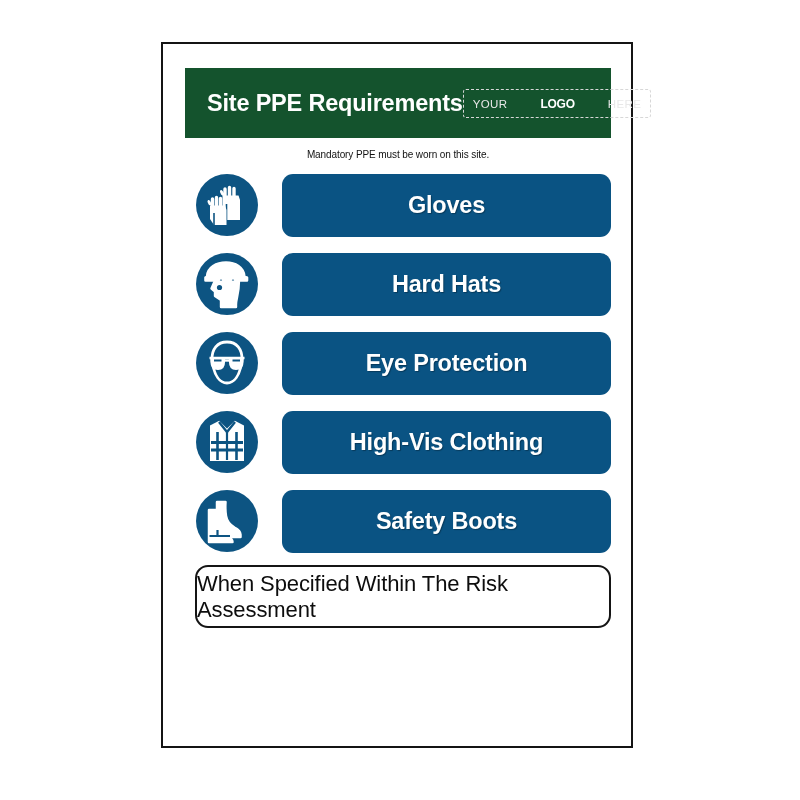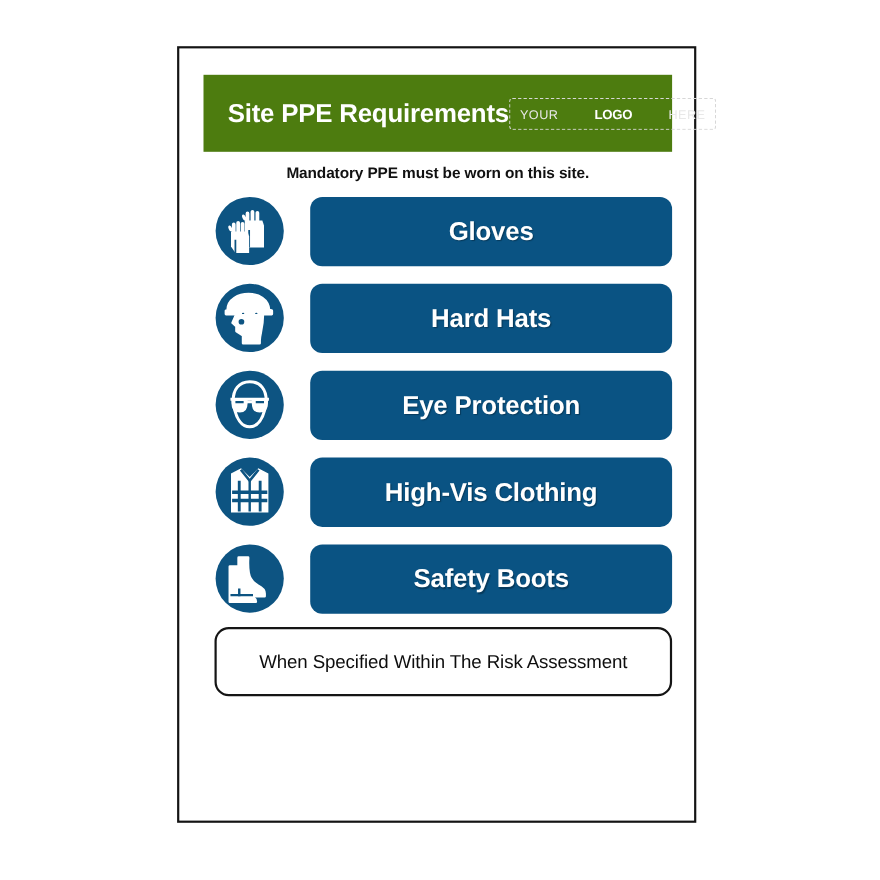--- a/index.html
+++ b/index.html
@@ -34,21 +34,21 @@
     left: 22px;
     top: 24px;
     right: 20px;
     bottom: 16px;
   }
 
   
   .header-bar {
     position: relative;
     height: 70px;
-    background: #4d7c0f;
+    background: #14532d;
     display: flex;
     align-items: center;
     padding: 0 14px 0 22px;
   }
 
   .header-title {
     color: #ffffff;
     font-size: 23.5px;
     font-weight: bold;
     letter-spacing: -0.2px;
@@ -79,22 +79,22 @@
     font-size: 12px;
     font-weight: bold;
     letter-spacing: -0.3px;
     padding: 0 1px;
   }
 
   
   .subtitle {
     text-align: center;
     color: #111111;
-    font-size: 14px;
-    font-weight: bold;
+    font-size: 10px;
+    font-weight: normal;
     padding: 11px 0 10px 0;
     letter-spacing: -0.1px;
   }
 
   
   .rows { display: block; }
 
   .ppe-row {
     display: flex;
     align-items: center;
@@ -139,21 +139,21 @@
     height: 63px;
     background: #ffffff;
     border: 2.2px solid #151515;
     border-radius: 13px;
     display: flex;
     align-items: center;
     justify-content: center;
   }
   .note-text {
     color: #0d0d0d;
-    font-size: 17px;
+    font-size: 22px;
     font-weight: normal;
     letter-spacing: -0.1px;
   }
 
   .ppe-row.last { margin-bottom: 0; }
 </style>
 </head>
 <body>
 
 <div id="stage">

